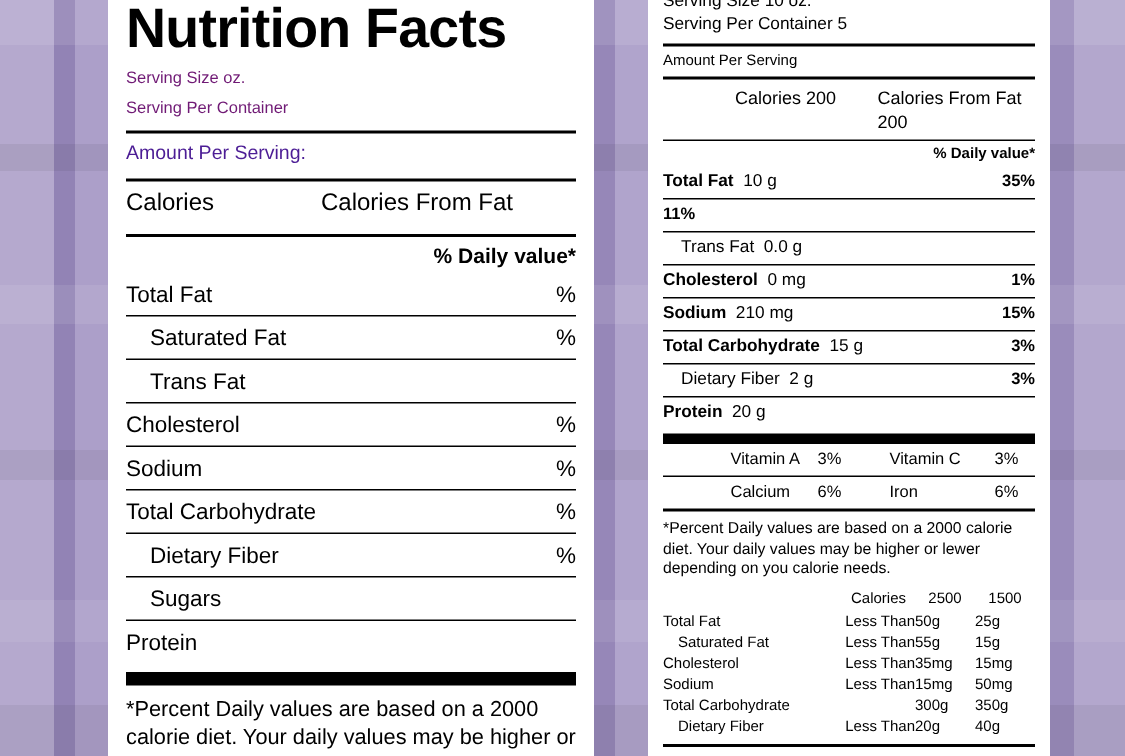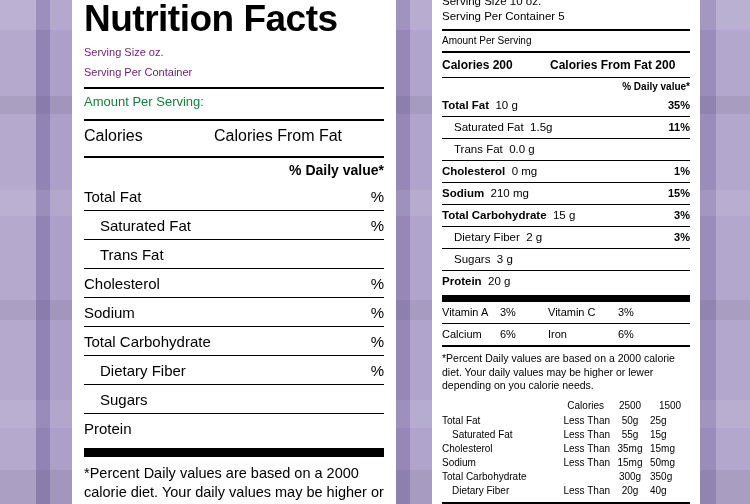--- a/index.html
+++ b/index.html
@@ -66,21 +66,21 @@
     line-height: 20px;
     color: #701a75;
   }
   .rule-med  { border-top: 2px solid #000; margin: 5px 0 0 0; }
   .rule-thick{ border-top: 9px solid #000; margin: 6px 0 0 0; }
 
   .amount {
     font-size: 13px;
     line-height: 18px;
     padding: 4px 0 3px 0;
-    color: #15803d;
+    color: #4c1d95;
   }
   .row {
     display: flex;
     justify-content: space-between;
     align-items: baseline;
     font-size: 15px;
     line-height: 19px;
     padding: 5px 0 4px 0;
     border-top: 1px solid #000;
     color: #000;
@@ -120,24 +120,25 @@
     line-height: 14px;
     padding: 3px 0 3px 0;
     color: #000;
   }
   .r-rule-thin { border-top: 1px solid #000; }
   .r-rule-med { border-top: 2px solid #000; }
   .r-rule-thick { border-top: 7px solid #000; }
   .r-calrow {
     display: flex;
     font-size: 12px;
-    font-weight: bold;
+    font-weight: normal;
     line-height: 16px;
     padding: 4px 0 4px 0;
     color: #000;
+    margin-left: 48px;
   }
   .r-calrow .c1 { width: 108px; }
   .r-dv {
     text-align: right;
     font-size: 10px;
     font-weight: bold;
     padding: 3px 0 3px 0;
     color: #000;
   }
   .r-row {
@@ -157,39 +158,39 @@
   .r-row .pct { font-weight: bold; font-size: 11px; }
   .r-vits {
     display: flex;
     font-size: 11px;
     line-height: 15px;
     padding: 3px 0 3px 0;
     border-top: 1px solid #000;
     color: #000;
   }
   .r-vits.first { border-top: none; }
-  .r-vits .v1 { width: 58px; }
+  .r-vits .v1 { width: 58px; margin-left: 45px; }
   .r-vits .v2 { width: 48px; }
   .r-vits .v3 { width: 70px; }
   .r-foot {
     font-size: 10.5px;
     line-height: 13.5px;
     padding: 5px 0 2px 0;
     color: #000;
   }
   .r-tbl {
     font-size: 10px;
     line-height: 13px;
     color: #000;
     padding-top: 4px;
   }
   .r-tbl table { border-collapse: collapse; width: 100%; }
   .r-tbl td { padding: 0 0 1px 0; white-space: nowrap; }
   .r-tbl td.lt { width: 56px; text-align: right; }
-  .r-tbl td.n1 { width: 40px; text-align: center; }
+  .r-tbl td.n1 { width: 40px; text-align: left; }
   .r-tbl td.n2 { width: 40px; text-align: left; }
   .r-tbl .ind { padding-left: 10px; }
   .r-tbl .hdr td { font-size: 10px; padding-bottom: 2px; }
   .r-percal {
     font-size: 10px;
     line-height: 14px;
     padding-top: 4px;
     border-top: 2px solid #000;
     margin-top: 4px;
     color: #000;
@@ -282,21 +283,20 @@
       <span>Calories From Fat 200</span>
     </div>
     <div class="r-rule-thin"></div>
     <div class="r-dv">% Daily value*</div>
 
     <div class="r-row first">
       <span class="nm"><b>Total Fat</b>&nbsp; <span>10 g</span></span>
       <span class="pct">35%</span>
     </div>
     <div class="r-row">
-      <span class="nm ind"><span>Saturated Fat</span>&nbsp; <span>1.5g</span></span>
       <span class="pct">11%</span>
     </div>
     <div class="r-row">
       <span class="nm ind"><span>Trans Fat</span>&nbsp; <span>0.0 g</span></span>
       <span class="pct"></span>
     </div>
     <div class="r-row">
       <span class="nm"><b>Cholesterol</b>&nbsp; <span>0 mg</span></span>
       <span class="pct">1%</span>
     </div>
@@ -304,24 +304,20 @@
       <span class="nm"><b>Sodium</b>&nbsp; <span>210 mg</span></span>
       <span class="pct">15%</span>
     </div>
     <div class="r-row">
       <span class="nm"><b>Total Carbohydrate</b>&nbsp; <span>15 g</span></span>
       <span class="pct">3%</span>
     </div>
     <div class="r-row">
       <span class="nm ind"><span>Dietary Fiber</span>&nbsp; <span>2 g</span></span>
       <span class="pct">3%</span>
-    </div>
-    <div class="r-row">
-      <span class="nm ind"><span>Sugars</span>&nbsp; <span>3 g</span></span>
-      <span class="pct"></span>
     </div>
     <div class="r-row">
       <span class="nm"><b>Protein</b>&nbsp; <span>20 g</span></span>
       <span class="pct"></span>
     </div>
 
     <div class="r-rule-thick" style="margin-top:3px;"></div>
 
     <div class="r-vits first">
       <span class="v1">Vitamin A</span>

